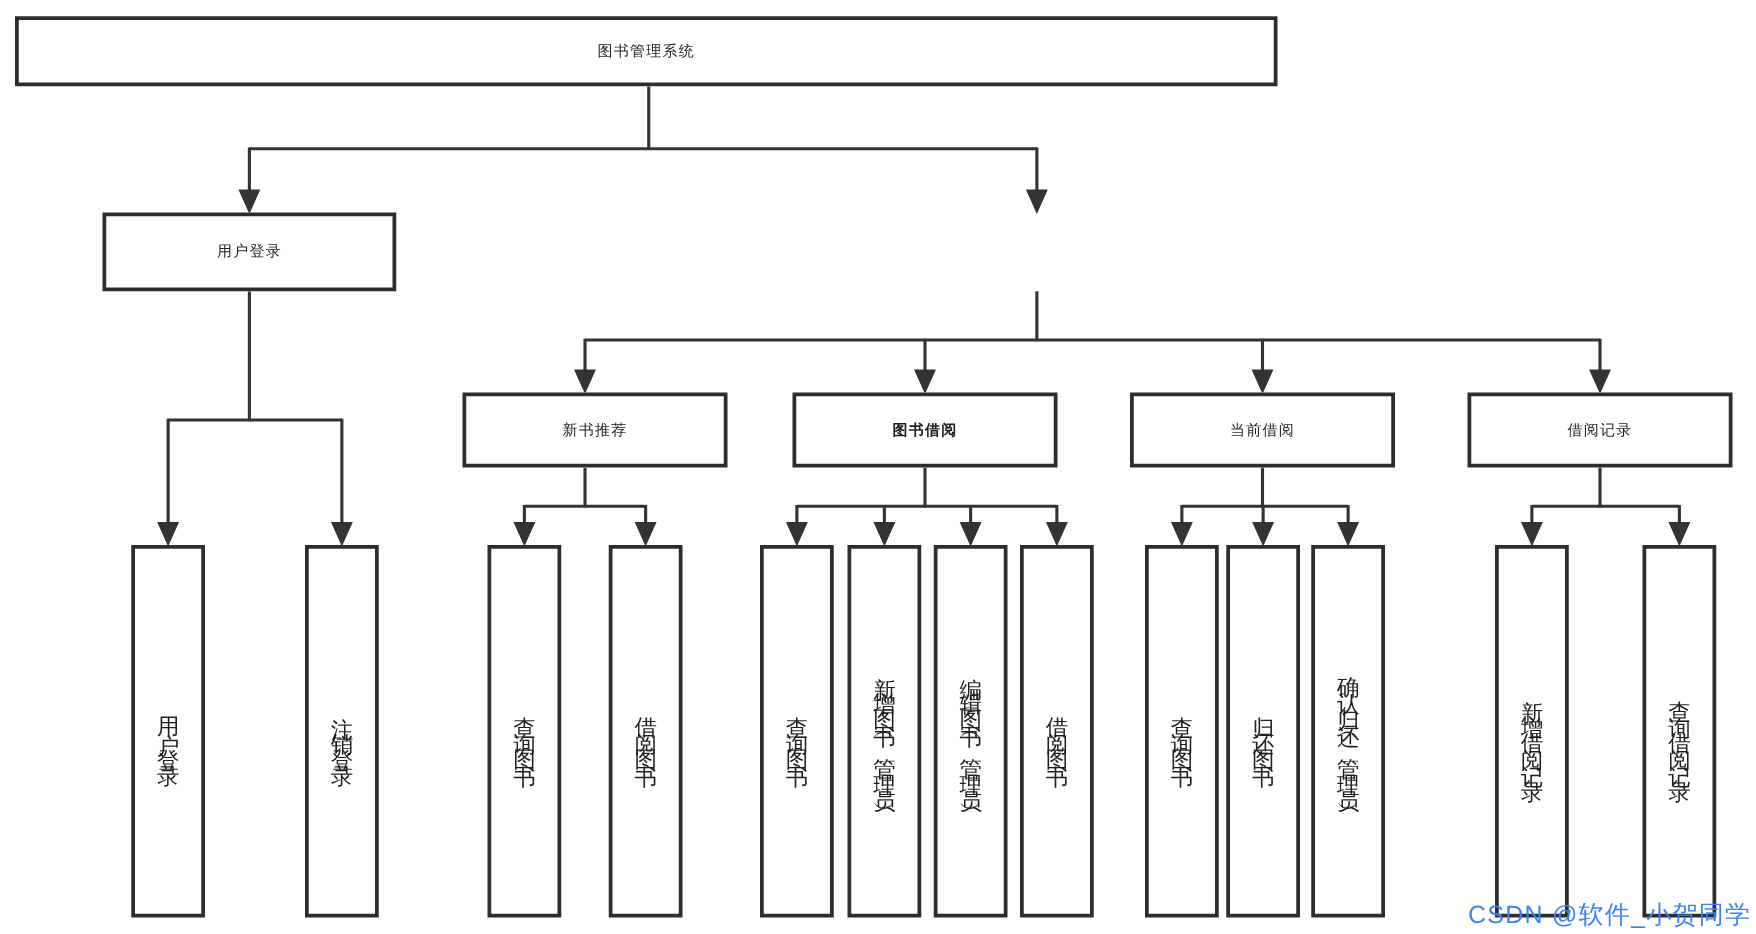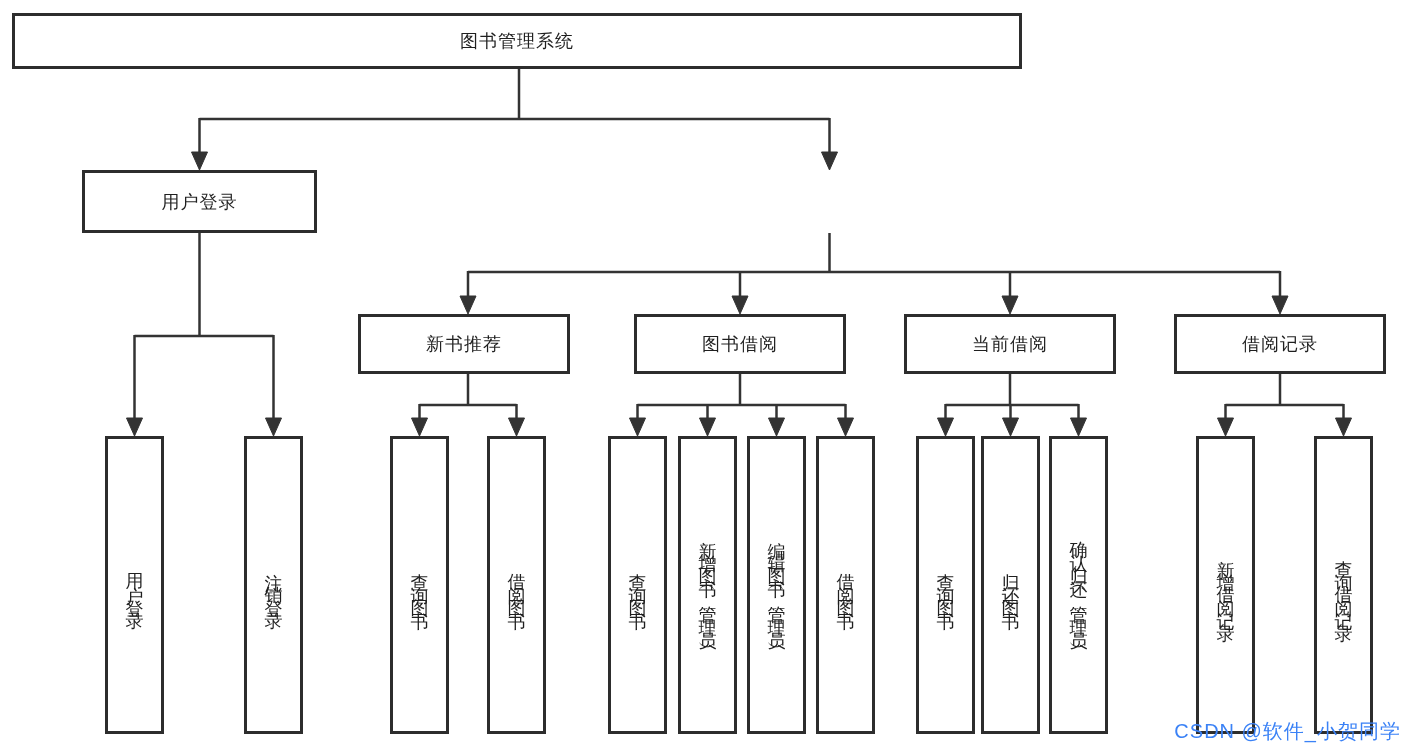--- a/index.html
+++ b/index.html
@@ -29,30 +29,30 @@
     position: absolute;
     box-sizing: border-box;
     background: #ffffff;
     border: 3px solid #2d2d2d;
     display: flex;
     align-items: center;
     justify-content: center;
     color: #1f1f1f;
   }
   .hlabel {
-    font-size: 18px;
+    font-size: 12px;
     letter-spacing: 1px;
     white-space: nowrap;
   }
   .n-root     { left: 12px;  top: 13px;  width: 1010px; height: 56px; }
   .n-l2a      { left: 82px;  top: 170px; width: 235px;  height: 63px; }
   .n-l2b      { left: 712px; top: 170px; width: 235px;  height: 63px; }
   .n-l3       { top: 314px; width: 212px; height: 60px; }
-  .n-l3-1     { left: 358px; }
-  .n-l3-2     { left: 634px; }
+  .n-l3-1     { left: 370px; }
+  .n-l3-2     { left: 634px; font-weight: bold; }
   .n-l3-3     { left: 904px; }
   .n-l3-4     { left: 1174px; }
   .leaf {
     top: 436px;
     width: 59px;
     height: 298px;
   }
   .vlabel {
     writing-mode: vertical-rl;
     text-orientation: mixed;

